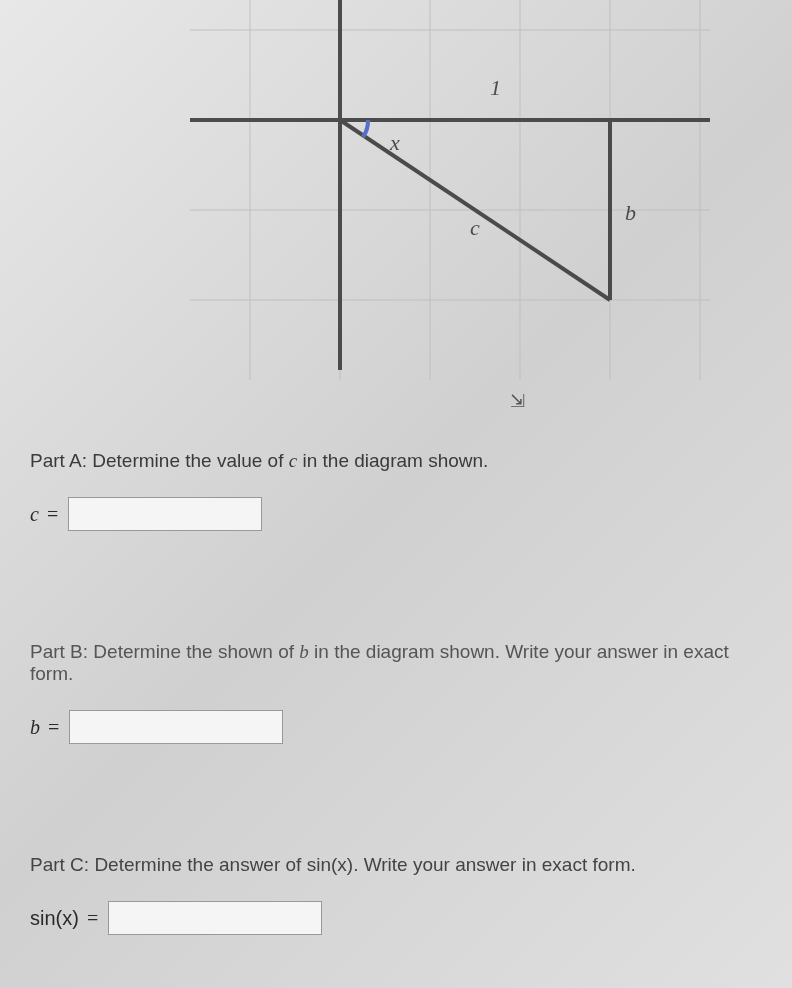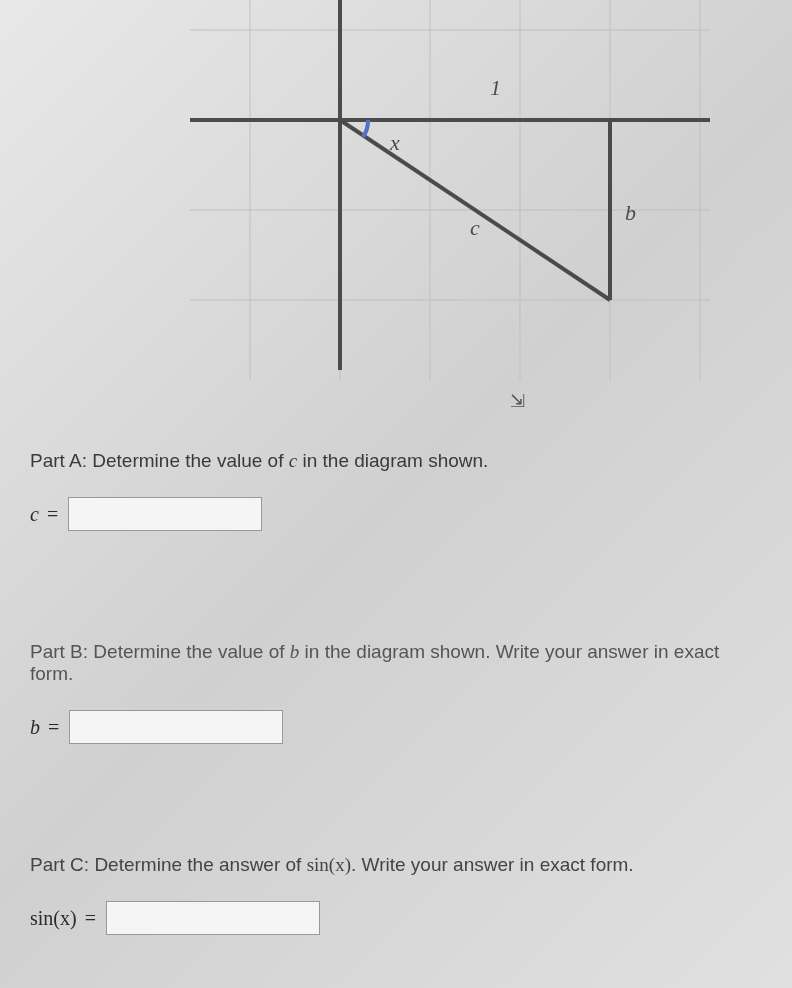--- a/index.html
+++ b/index.html
@@ -62,21 +62,21 @@
     width: 180px;
     height: 28px;
     border: 1px solid #999;
     background: #f5f5f5;
     padding: 2px 6px;
     font-size: 16px;
   }
   .answer-input-b { width: 200px; }
   .answer-input-c { width: 200px; }
   .italic-var { font-style: italic; font-family:'Times New Roman', serif;}
-  .sinx { font-family:Liberation Serif, serif; }
+  .sinx { font-family:Liberation Sans, sans-serif; }
 </style>
 </head>
 <body>
 
 <div class="page">
   <div class="diagram-container">
     <svg class="diagram" width="520" height="400" viewBox="0 0 520 400">
 
       <g stroke="#bbb" stroke-width="1">
         <line x1="0" y1="30" x2="520" y2="30"></line>
@@ -114,21 +114,21 @@
   <div class="part part-a">
     <span>Part A: Determine the value of </span><span class="italic-var">c</span><span> in the diagram shown.</span>
   </div>
   <div class="input-row">
     <span class="var-label">c</span>
     <span class="eq">=</span>
     <input class="answer-input" value="" style="">
   </div>
 
   <div class="part part-b">
-    <span>Part B: Determine the value of </span><span class="italic-var">b</span><span> in the diagram shown. Write your answer in exact form.</span>
+    <span>Part B: Determine the shown of </span><span class="italic-var">b</span><span> in the diagram shown. Write your answer in exact form.</span>
   </div>
   <div class="input-row">
     <span class="var-label">b</span>
     <span class="eq">=</span>
     <input class="answer-input answer-input-b" value="" style="">
   </div>
 
   <div class="part part-c">
     <span>Part C: Determine the answer of </span><span class="sinx"><span>sin(x)</span></span><span>. Write your answer in exact form.</span>
   </div>

